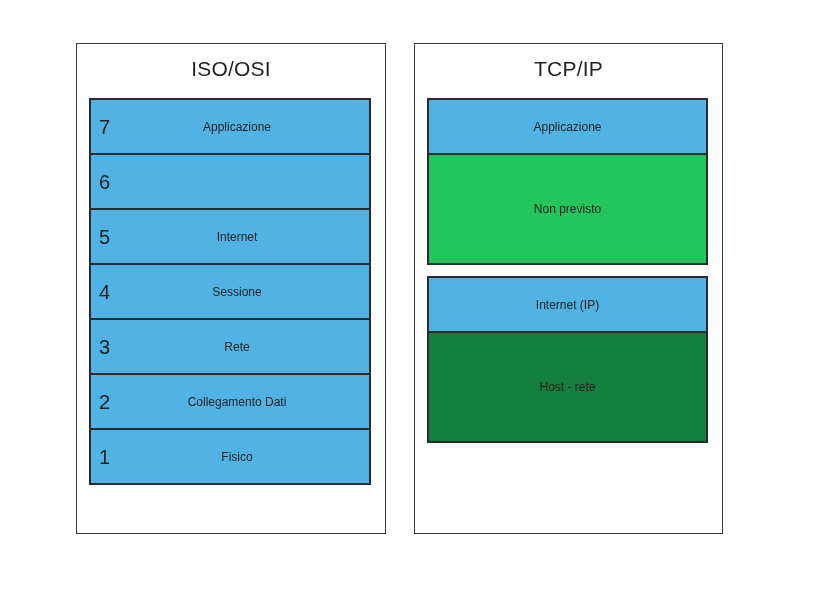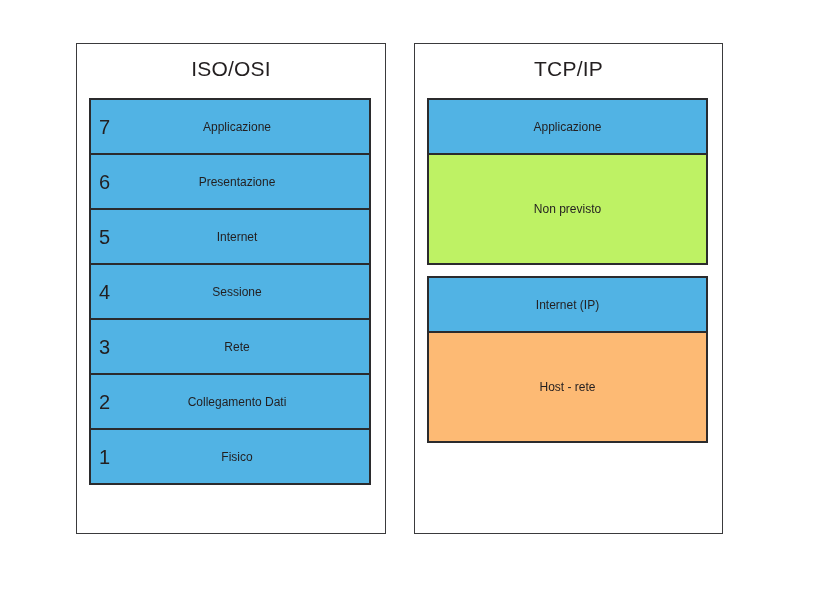--- a/index.html
+++ b/index.html
@@ -59,22 +59,22 @@
     box-sizing: border-box;
     border: 2px solid #2b2b2d;
     margin-top: -2px;
     display: flex;
     align-items: center;
     justify-content: center;
   }
   .layer:first-child { margin-top: 0; }
 
   .layer.blue  { background: #51b3e4; }
-  .layer.gray  { background: #bef264; }
-  .layer.green { background: #fdba74; }
+  .layer.gray  { background: #22c55e; }
+  .layer.green { background: #15803d; }
 
   .layer-num {
     position: absolute;
     left: 8px;
     top: 50%;
     transform: translateY(-50%);
     font-size: 20px;
     color: #231f20;
     font-family: "Liberation Sans", sans-serif;
     line-height: 1;
@@ -101,21 +101,20 @@
   <div class="panel" id="panel-osi">
     <div class="panel-title">ISO/OSI</div>
   </div>
   <div class="stack" id="stack-osi">
       <div class="layer blue numbered" style="height: 57px;">
         <span class="layer-num">7</span>
         <span class="layer-label">Applicazione</span>
       </div>
       <div class="layer blue numbered" style="height: 57px;">
         <span class="layer-num">6</span>
-        <span class="layer-label">Presentazione</span>
       </div>
       <div class="layer blue numbered" style="height: 57px;">
         <span class="layer-num">5</span>
         <span class="layer-label">Internet</span>
       </div>
       <div class="layer blue numbered" style="height: 57px;">
         <span class="layer-num">4</span>
         <span class="layer-label">Sessione</span>
       </div>
       <div class="layer blue numbered" style="height: 57px;">

